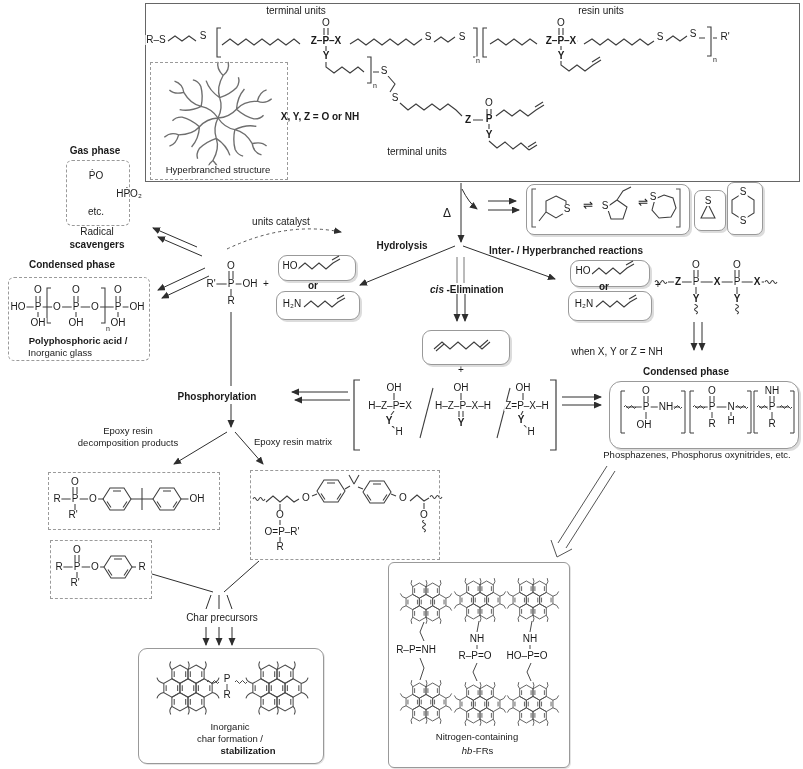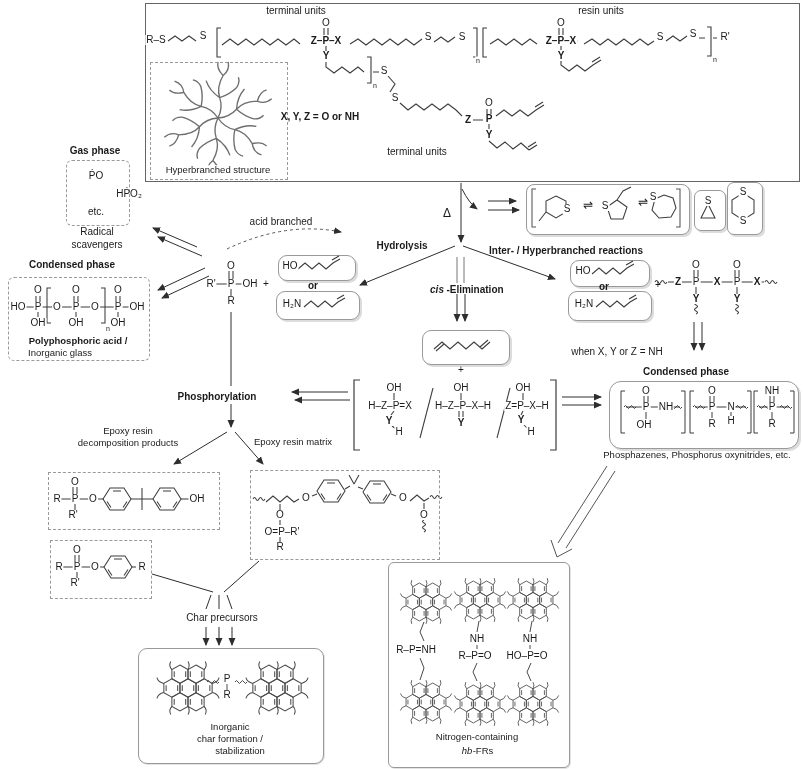--- a/index.html
+++ b/index.html
@@ -278,41 +278,41 @@
   <span class="a b" style="left:468px;top:120px;">Z</span>
   <span class="a b" style="left:489px;top:119px;">P</span>
   <span class="a" style="left:489px;top:103px;">O</span>
   <span class="a b" style="left:489px;top:135px;">Y</span>
 
   <span class="t b" style="left:95px;top:151px;">Gas phase</span>
   <span class="t" style="left:96px;top:176px;">ṖO</span>
   <span class="t" style="left:96px;top:194px;margin-left:33px;">HṖO₂</span>
   <span class="t" style="left:96px;top:212px;">etc.</span>
   <span class="t" style="left:97px;top:232px;">Radical</span>
-  <span class="t" style="left:97px;top:245px;">scavengers</span>
+  <span class="t" style="left:97px;top:245px;font-weight:bold;">scavengers</span>
 
   <span class="t b" style="left:72px;top:265px;">Condensed phase</span>
   <span class="a" style="left:18px;top:307px;">HO</span>
   <span class="a" style="left:38px;top:307px;">P</span>
   <span class="a" style="left:57px;top:307px;">O</span>
   <span class="a" style="left:76px;top:307px;">P</span>
   <span class="a" style="left:95px;top:307px;">O</span>
   <span class="a" style="left:118px;top:307px;">P</span>
   <span class="a" style="left:137px;top:307px;">OH</span>
   <span class="a" style="left:38px;top:290px;">O</span>
   <span class="a" style="left:76px;top:290px;">O</span>
   <span class="a" style="left:118px;top:290px;">O</span>
   <span class="a" style="left:38px;top:323px;">OH</span>
   <span class="a" style="left:76px;top:323px;">OH</span>
   <span class="a" style="left:118px;top:323px;">OH</span>
   <span class="a sub" style="left:108px;top:328px;">n</span>
   <span class="t f9" style="left:78px;top:341px;font-weight:bold;">Polyphosphoric acid /</span>
   <span class="t f9" style="left:60px;top:353px;">Inorganic glass</span>
 
-  <span class="t" style="left:281px;top:222px;">acid branched</span>
+  <span class="t" style="left:281px;top:222px;">units catalyst</span>
   <span class="a" style="left:211px;top:284px;">R'</span>
   <span class="a" style="left:231px;top:284px;">P</span>
   <span class="a" style="left:250px;top:284px;">OH</span>
   <span class="a" style="left:231px;top:266px;">O</span>
   <span class="a" style="left:231px;top:301px;">R</span>
   <span class="t" style="left:266px;top:284px;">+</span>
   <span class="a" style="left:290px;top:266px;">HO</span>
   <span class="t b" style="left:313px;top:286px;">or</span>
   <span class="a" style="left:292px;top:304px;">H₂N</span>
 
@@ -397,21 +397,21 @@
   <span class="a" style="left:282px;top:532px;">O=P–R'</span>
   <span class="a" style="left:280px;top:547px;">R</span>
   <span class="a" style="left:403px;top:498px;">O</span>
   <span class="a" style="left:424px;top:515px;">O</span>
 
   <span class="t" style="left:222px;top:618px;">Char precursors</span>
   <span class="a" style="left:227px;top:679px;">P</span>
   <span class="a" style="left:227px;top:695px;">R</span>
   <span class="t f9" style="left:230px;top:727px;">Inorganic</span>
   <span class="t f9" style="left:230px;top:739px;">char formation /</span>
-  <span class="t f9" style="left:240px;top:751px;">stabilization</span>
+  <span class="t f9" style="left:248px;top:751px;font-weight:bold;">stabilization</span>
 
   <span class="a" style="left:416px;top:650px;">R–P=NH</span>
   <span class="a" style="left:477px;top:639px;">NH</span>
   <span class="a" style="left:475px;top:656px;">R–P=O</span>
   <span class="a" style="left:530px;top:639px;">NH</span>
   <span class="a" style="left:527px;top:656px;">HO–P=O</span>
   <span class="t f9" style="left:477px;top:737px;">Nitrogen-containing</span>
   <span class="t f9 i" style="left:467px;top:751px;">hb</span>
   <span class="t f9" style="left:483px;top:751px;">-FRs</span>
 

